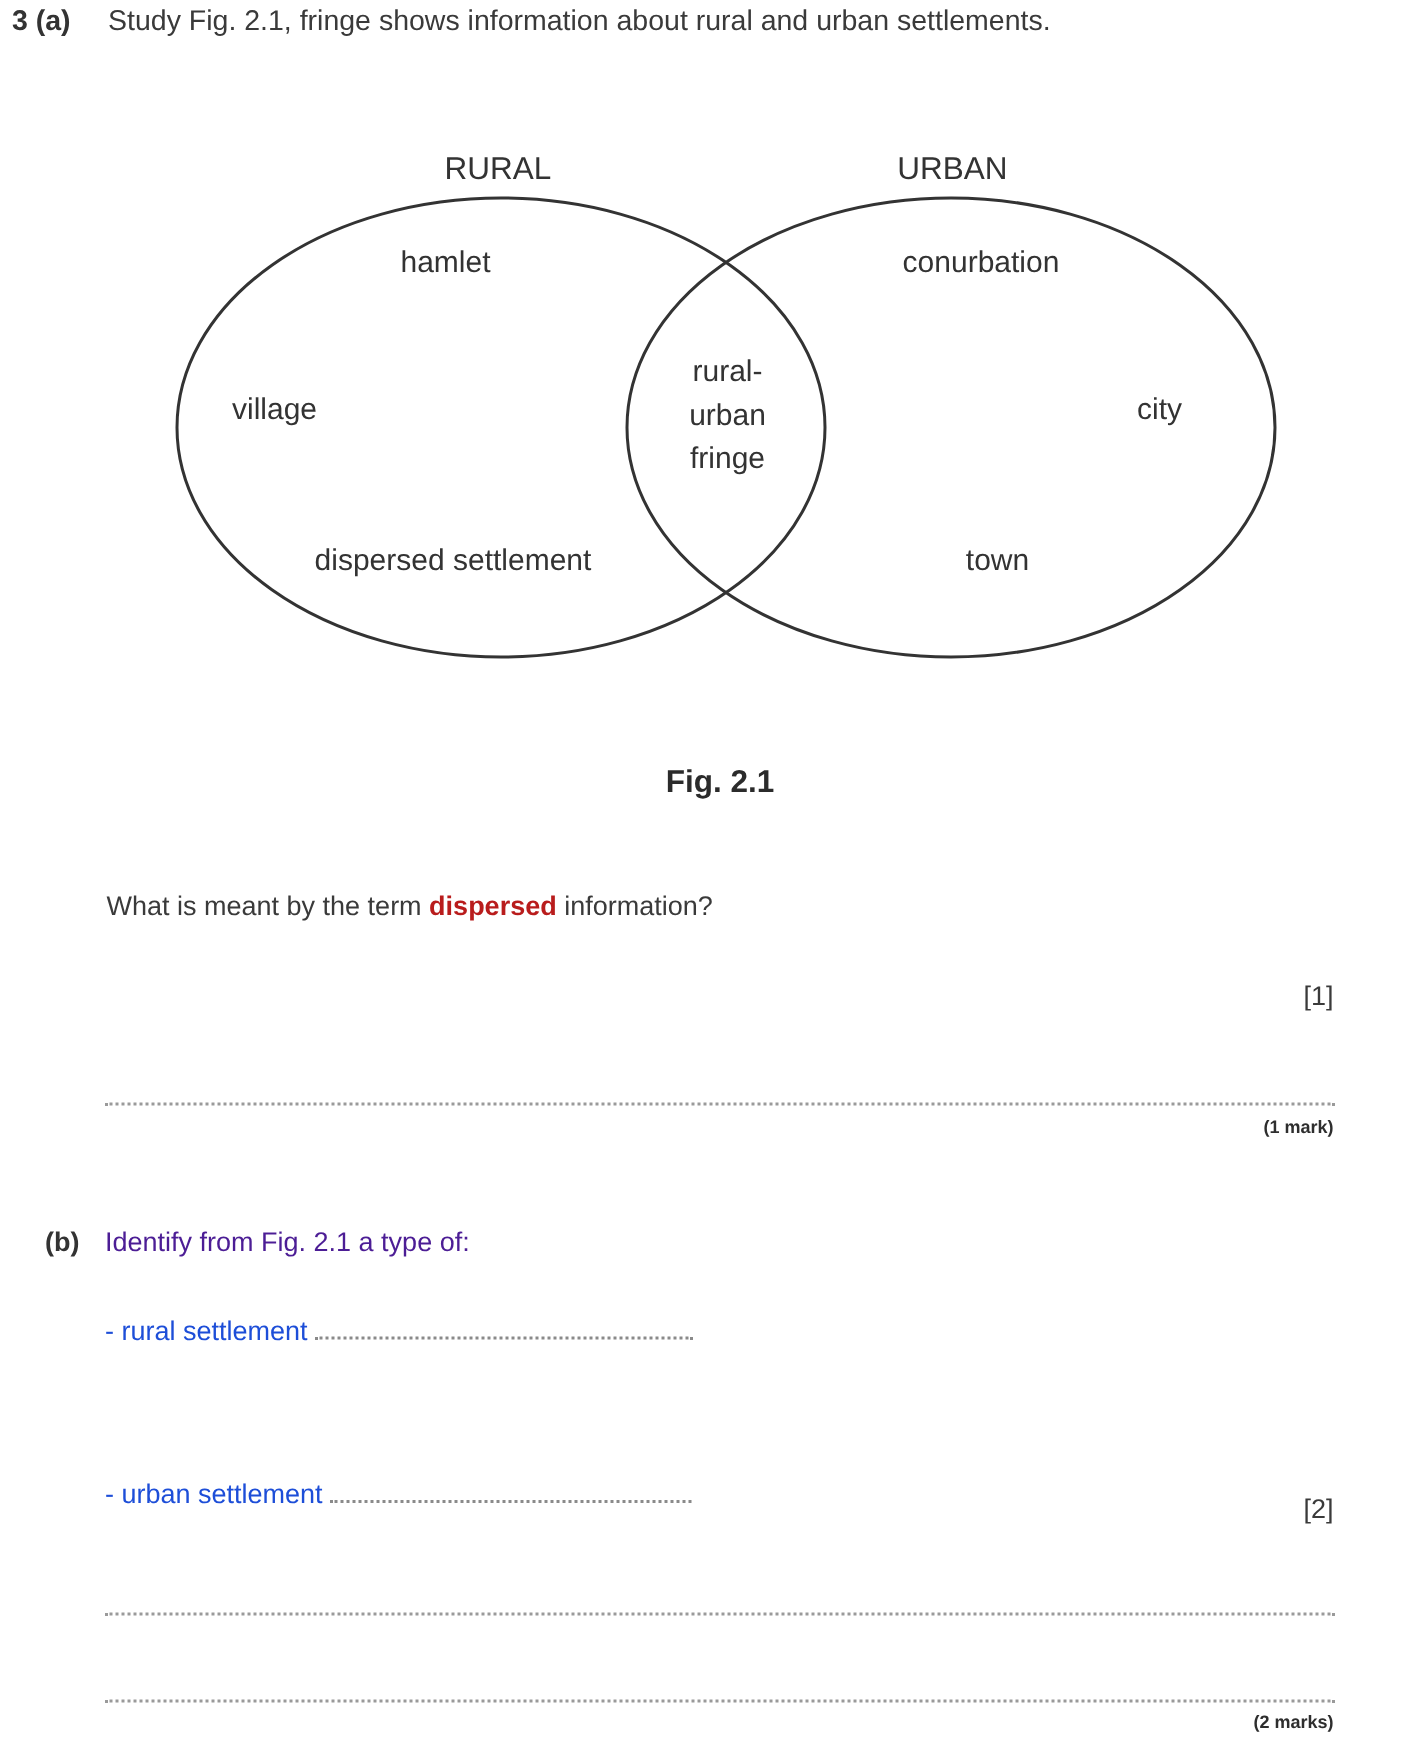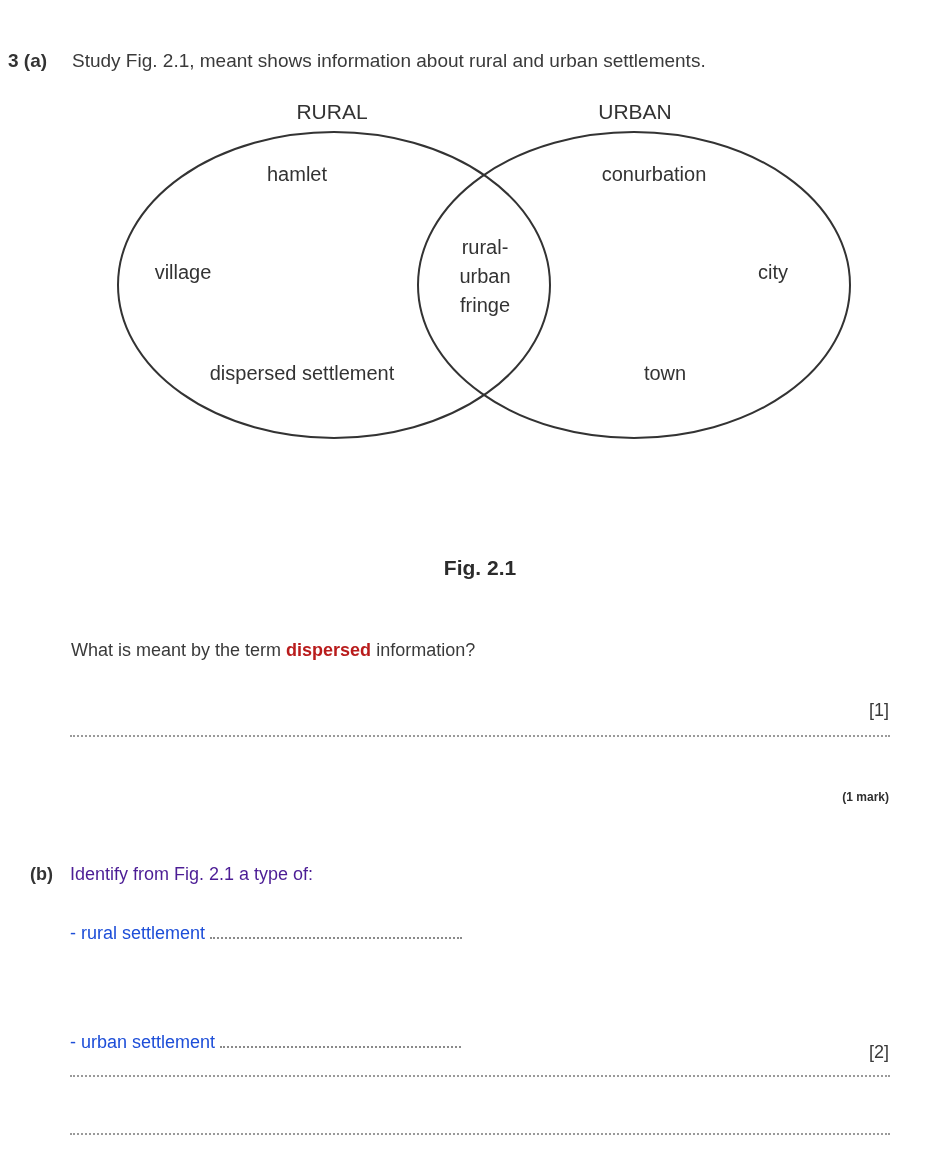--- a/index.html
+++ b/index.html
@@ -1,39 +1,39 @@
 <!DOCTYPE html>
 <html><head>
 <meta charset="utf-8">
 <style>
   html, body { margin: 0; padding: 0; background: #ffffff; }
   body { width: 943px; height: 1172px; position: relative; overflow: hidden;
          font-family: "Liberation Sans", sans-serif; color: #3a3a3a; }
-  .abs { position: absolute; white-space: nowrap; margin-top: 46px; }
+  .abs { position: absolute; white-space: nowrap; }
   .q-num { left: 8px; top: 4px; font-size: 19px; font-weight: bold; color: #333; }
   .q-text { left: 72px; top: 4px; font-size: 19px; color: #3a3a3a; }
   .figure { position: absolute; left: 0; top: 0; }
   .fig-caption { left: 0; width: 960px; text-align: center; top: 510px; font-size: 21px; font-weight: bold; color: #2b2b2b; }
   .question { left: 71px; top: 594px; font-size: 18px; color: #3a3a3a; }
   .question b { color: #b91c1c; }
   .mark-bracket { right: 54px; font-size: 18px; color: #3a3a3a; }
   .marks { right: 54px; font-size: 12px; font-weight: bold; color: #2e2e2e; }
   .answer-line { position: absolute; left: 70px; width: 820px; height: 0;
                  border-top: 2px dotted #9a9a9a; }
   .b-label { left: 30px; top: 818px; font-size: 18px; font-weight: bold; color: #333; }
   .b-text { left: 70px; top: 818px; font-size: 18px; color: #4c1d95; }
   .blank-row { left: 70px; font-size: 18px; color: #1d4ed8; }
   .dots { display: inline-block; border-bottom: 2px dotted #8a8a8a; height: 14px; vertical-align: baseline; }
   svg text { font-family: "Liberation Sans", sans-serif; fill: #333; }
 </style>
 </head>
 <body>
 
 <div class="abs q-num">3 (a)</div>
-<div class="abs q-text">Study Fig. 2.1, meant shows information about rural and urban settlements.</div>
+<div class="abs q-text">Study Fig. 2.1, fringe shows information about rural and urban settlements.</div>
 
 <svg class="figure" width="943" height="460">
   <ellipse cx="334" cy="285" rx="216" ry="153" fill="none" stroke="#333" stroke-width="2"></ellipse>
   <ellipse cx="634" cy="285" rx="216" ry="153" fill="none" stroke="#333" stroke-width="2"></ellipse>
   <text x="332" y="119" font-size="21" text-anchor="middle">RURAL</text>
   <text x="635" y="119" font-size="21" text-anchor="middle">URBAN</text>
   <text x="297" y="181" font-size="20" text-anchor="middle">hamlet</text>
   <text x="183" y="279" font-size="20" text-anchor="middle">village</text>
   <text x="302" y="380" font-size="20" text-anchor="middle">dispersed settlement</text>
   <text x="485" y="254" font-size="20" text-anchor="middle">rural-</text>

